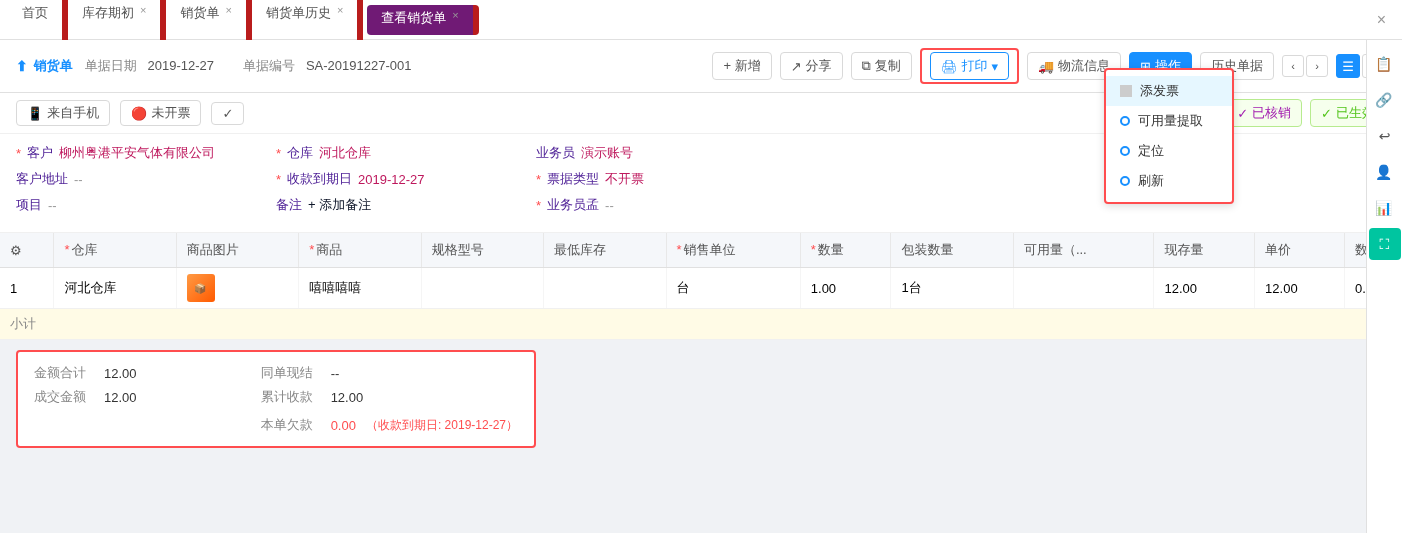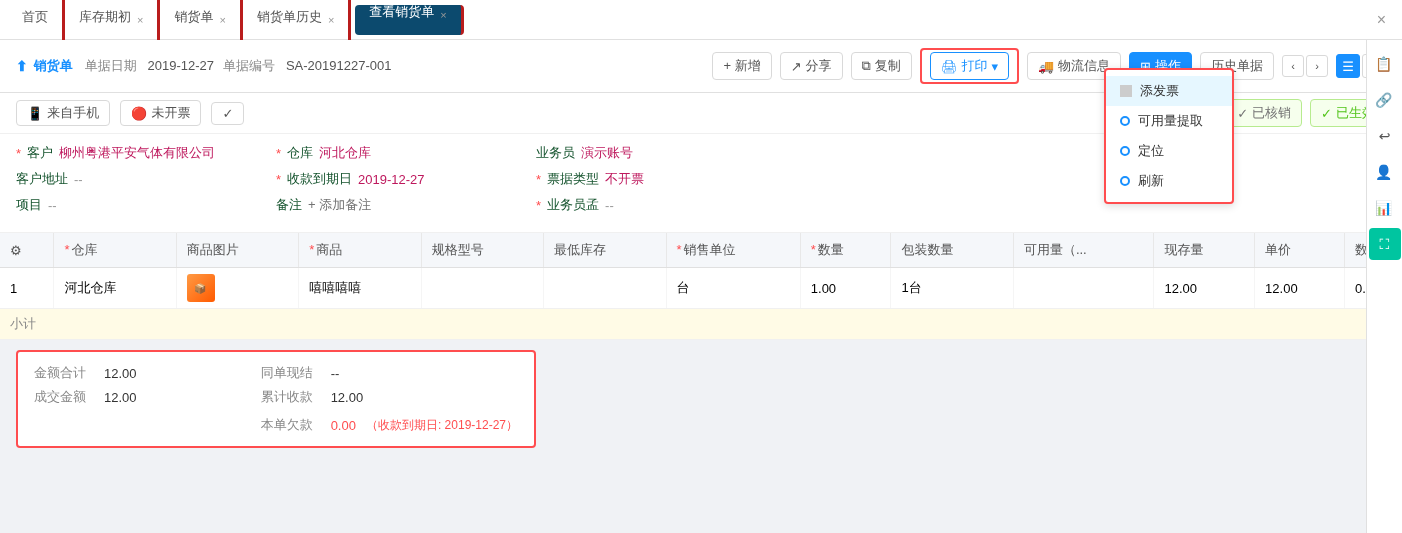--- a/index.html
+++ b/index.html
@@ -10,37 +10,37 @@
       display: flex;
       align-items: center;
       background: #fff;
       border-bottom: 1px solid #e0e0e0;
       height: 40px;
       padding: 0 8px;
       position: relative;
     }
     .tab-item {
       display: flex;
-      align-items: flex-end;
-      padding: 14px 14px;
+      align-items: flex-start;
+      padding: 4px 14px;
       height: 40px;
       cursor: pointer;
       color: #555;
-      border-right: 3px solid #b91c1c;
+      border-right: 6px solid #b91c1c;
       white-space: nowrap;
     }
     .tab-item:first-child { color: #555; }
     .tab-item .close-btn {
       margin-left: 6px;
       color: #999;
       font-size: 11px;
       cursor: pointer;
     }
     .tab-item.highlight {
-      background: #0c4a6e;
+      background: #701a75;
       color: #fff;
       border-radius: 4px;
       margin: 4px 4px;
       height: 30px;
     }
     .tab-close-all {
       margin-left: auto;
       color: #999;
       cursor: pointer;
       font-size: 16px;
@@ -57,21 +57,21 @@
       gap: 12px;
     }
     .doc-title {
       display: flex;
       align-items: center;
       gap: 6px;
       color: #1890ff;
       font-weight: bold;
     }
     .doc-title .icon { font-size: 14px; }
-    .doc-meta { display: flex; align-items: center; gap: 9px; color: #555; }
+    .doc-meta { display: flex; align-items: center; gap: 29px; color: #555; }
     .doc-meta span { white-space: nowrap; }
     .doc-meta .label { color: #888; }
 
     .doc-actions {
       margin-left: auto;
       display: flex;
       align-items: center;
       gap: 8px;
     }
     .action-btn {
@@ -85,21 +85,21 @@
       cursor: pointer;
       color: #555;
       white-space: nowrap;
     }
     .action-btn.print-btn { border: 1px solid #1890ff; color: #1890ff; }
     .action-btn.active-tab-btn {
       background: #1890ff;
       color: #fff;
       border-color: #1890ff;
     }
-    .action-btn.status-sold { background: #f6ffed; color: #737373; border-color: #b7eb8f; text-align: center; }
+    .action-btn.status-sold { background: #f6ffed; color: #a21caf; border-color: #b7eb8f; text-align: center; }
     .action-btn.status-effect { background: #f6ffed; color: #52c41a; border-color: #b7eb8f; }
 
     .btn-red-outline {
       border: 2px solid #ff4d4f;
       border-radius: 4px;
       padding: 2px 8px;
       position: relative;
     }
 
     
@@ -136,21 +136,21 @@
       margin-bottom: 8px;
       gap: 40px;
     }
     .form-field {
       display: flex;
       align-items: center;
       gap: 6px;
       min-width: 220px;
     }
     .form-field .req { color: #ff4d4f; }
-    .form-field label { color: #14532d; white-space: nowrap; }
+    .form-field label { color: #4c1d95; white-space: nowrap; }
     .form-field .val { color: #be185d; font-weight: 500; }
     .form-field .dash { color: #999; }
 
     
     .table-wrap {
       background: #fff;
       overflow-x: auto;
     }
     table {
       width: 100%;
@@ -274,21 +274,21 @@
       background: linear-gradient(135deg, #ff9a44, #ff5a00);
       border-radius: 3px;
       display: flex;
       align-items: center;
       justify-content: center;
       color: #fff;
       font-size: 10px;
     }
 
     .add-note {
-      color: #737373;
+      color: #0f172a;
       cursor: pointer;
     }
 
     .nav-arrows {
       display: flex;
       gap: 2px;
     }
     .nav-arrow {
       width: 22px;
       height: 22px;

